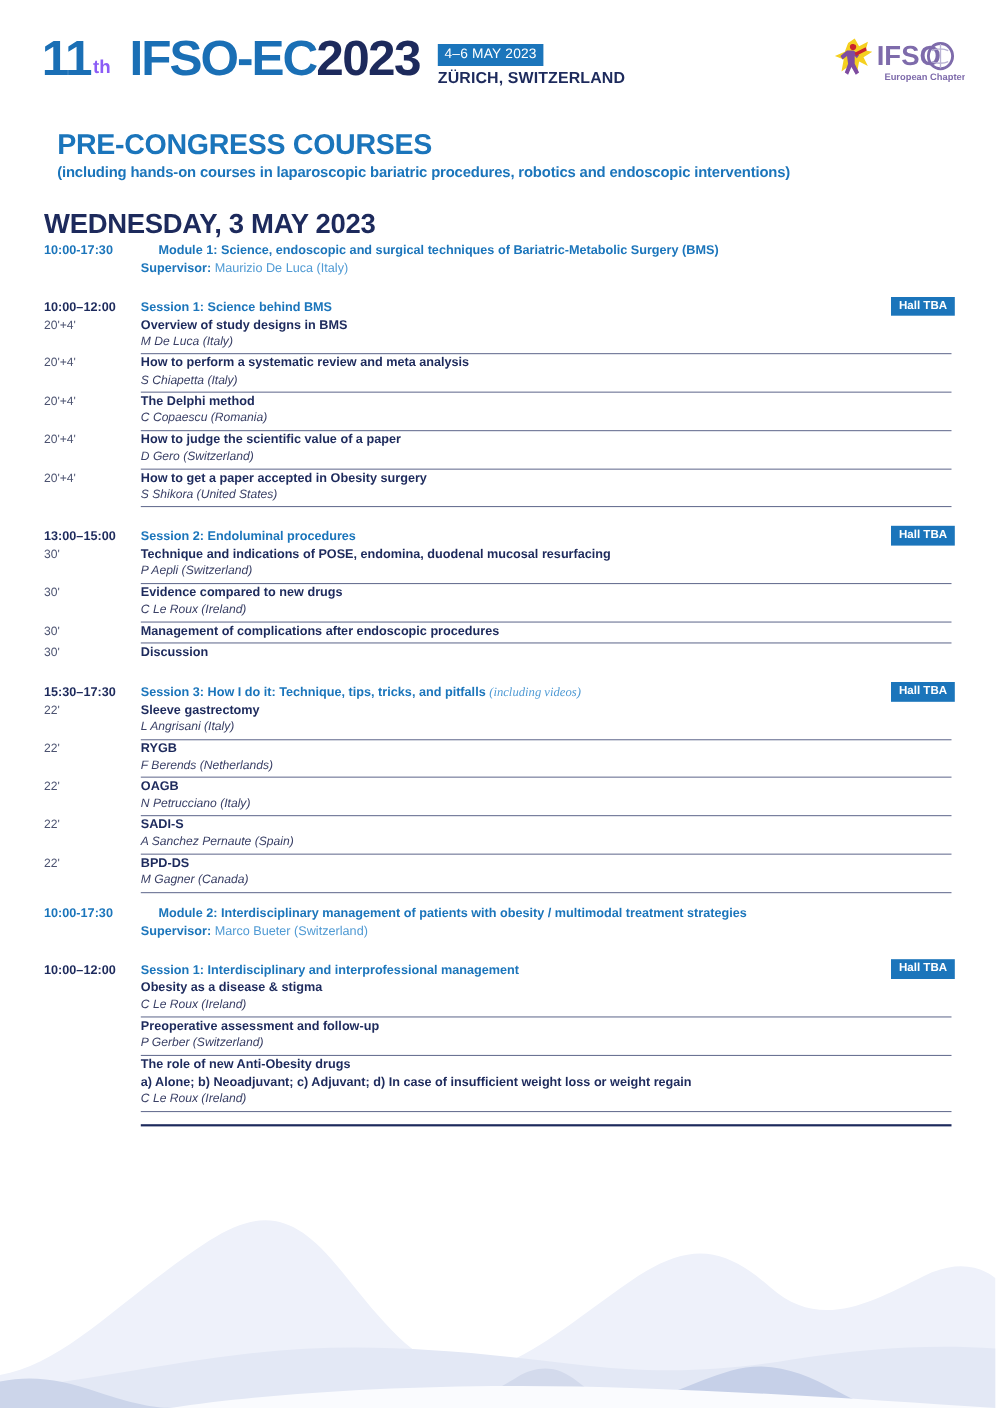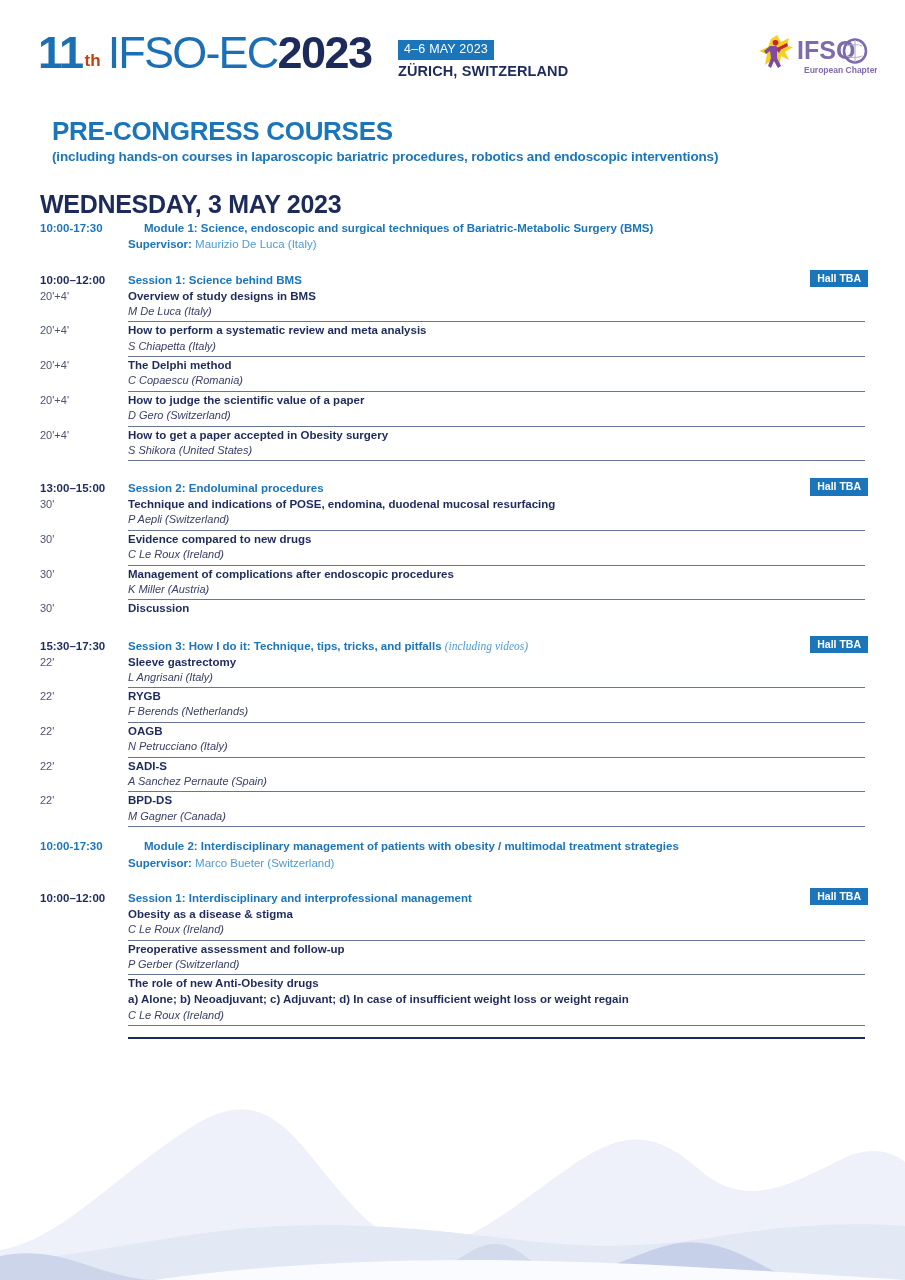--- a/index.html
+++ b/index.html
@@ -53,32 +53,32 @@
   .logo-num {
     font-size: 45px;
     font-weight: bold;
     color: #1a6fb5;
     letter-spacing: -1.5px;
     line-height: 0.95;
   }
   .logo-th {
     font-size: 17px;
     font-weight: bold;
-    color: #c2410c;
+    color: #8b5cf6;
     margin-left: 2px;
     position: relative;
     top: -4px;
   }
   .logo-ifso {
     font-size: 45px;
-    font-weight: normal;
+    font-weight: bold;
     color: #1a6fb5;
     letter-spacing: -1.8px;
     line-height: 0.95;
-    margin-left: 7px;
+    margin-left: 17px;
   }
   .logo-year {
     font-size: 45px;
     font-weight: bold;
     color: #1d2a5c;
     letter-spacing: -1.5px;
     line-height: 0.95;
   }
   .date-block {
     position: absolute;
@@ -397,21 +397,20 @@
               </div>
               <div class="talk-speaker">C Le Roux (Ireland)</div>
             </div>
           </div>
           <div class="talk">
             <div class="talk-dur">30'</div>
             <div class="talk-body">
               <div class="talk-title">
                 <div>Management of complications after endoscopic procedures</div>
               </div>
-              <div class="talk-speaker">K Miller (Austria)</div>
             </div>
           </div>
           <div class="talk">
             <div class="talk-dur">30'</div>
             <div class="talk-body no-rule">
               <div class="talk-title">
                 <div>Discussion</div>
               </div>
             </div>
           </div>

